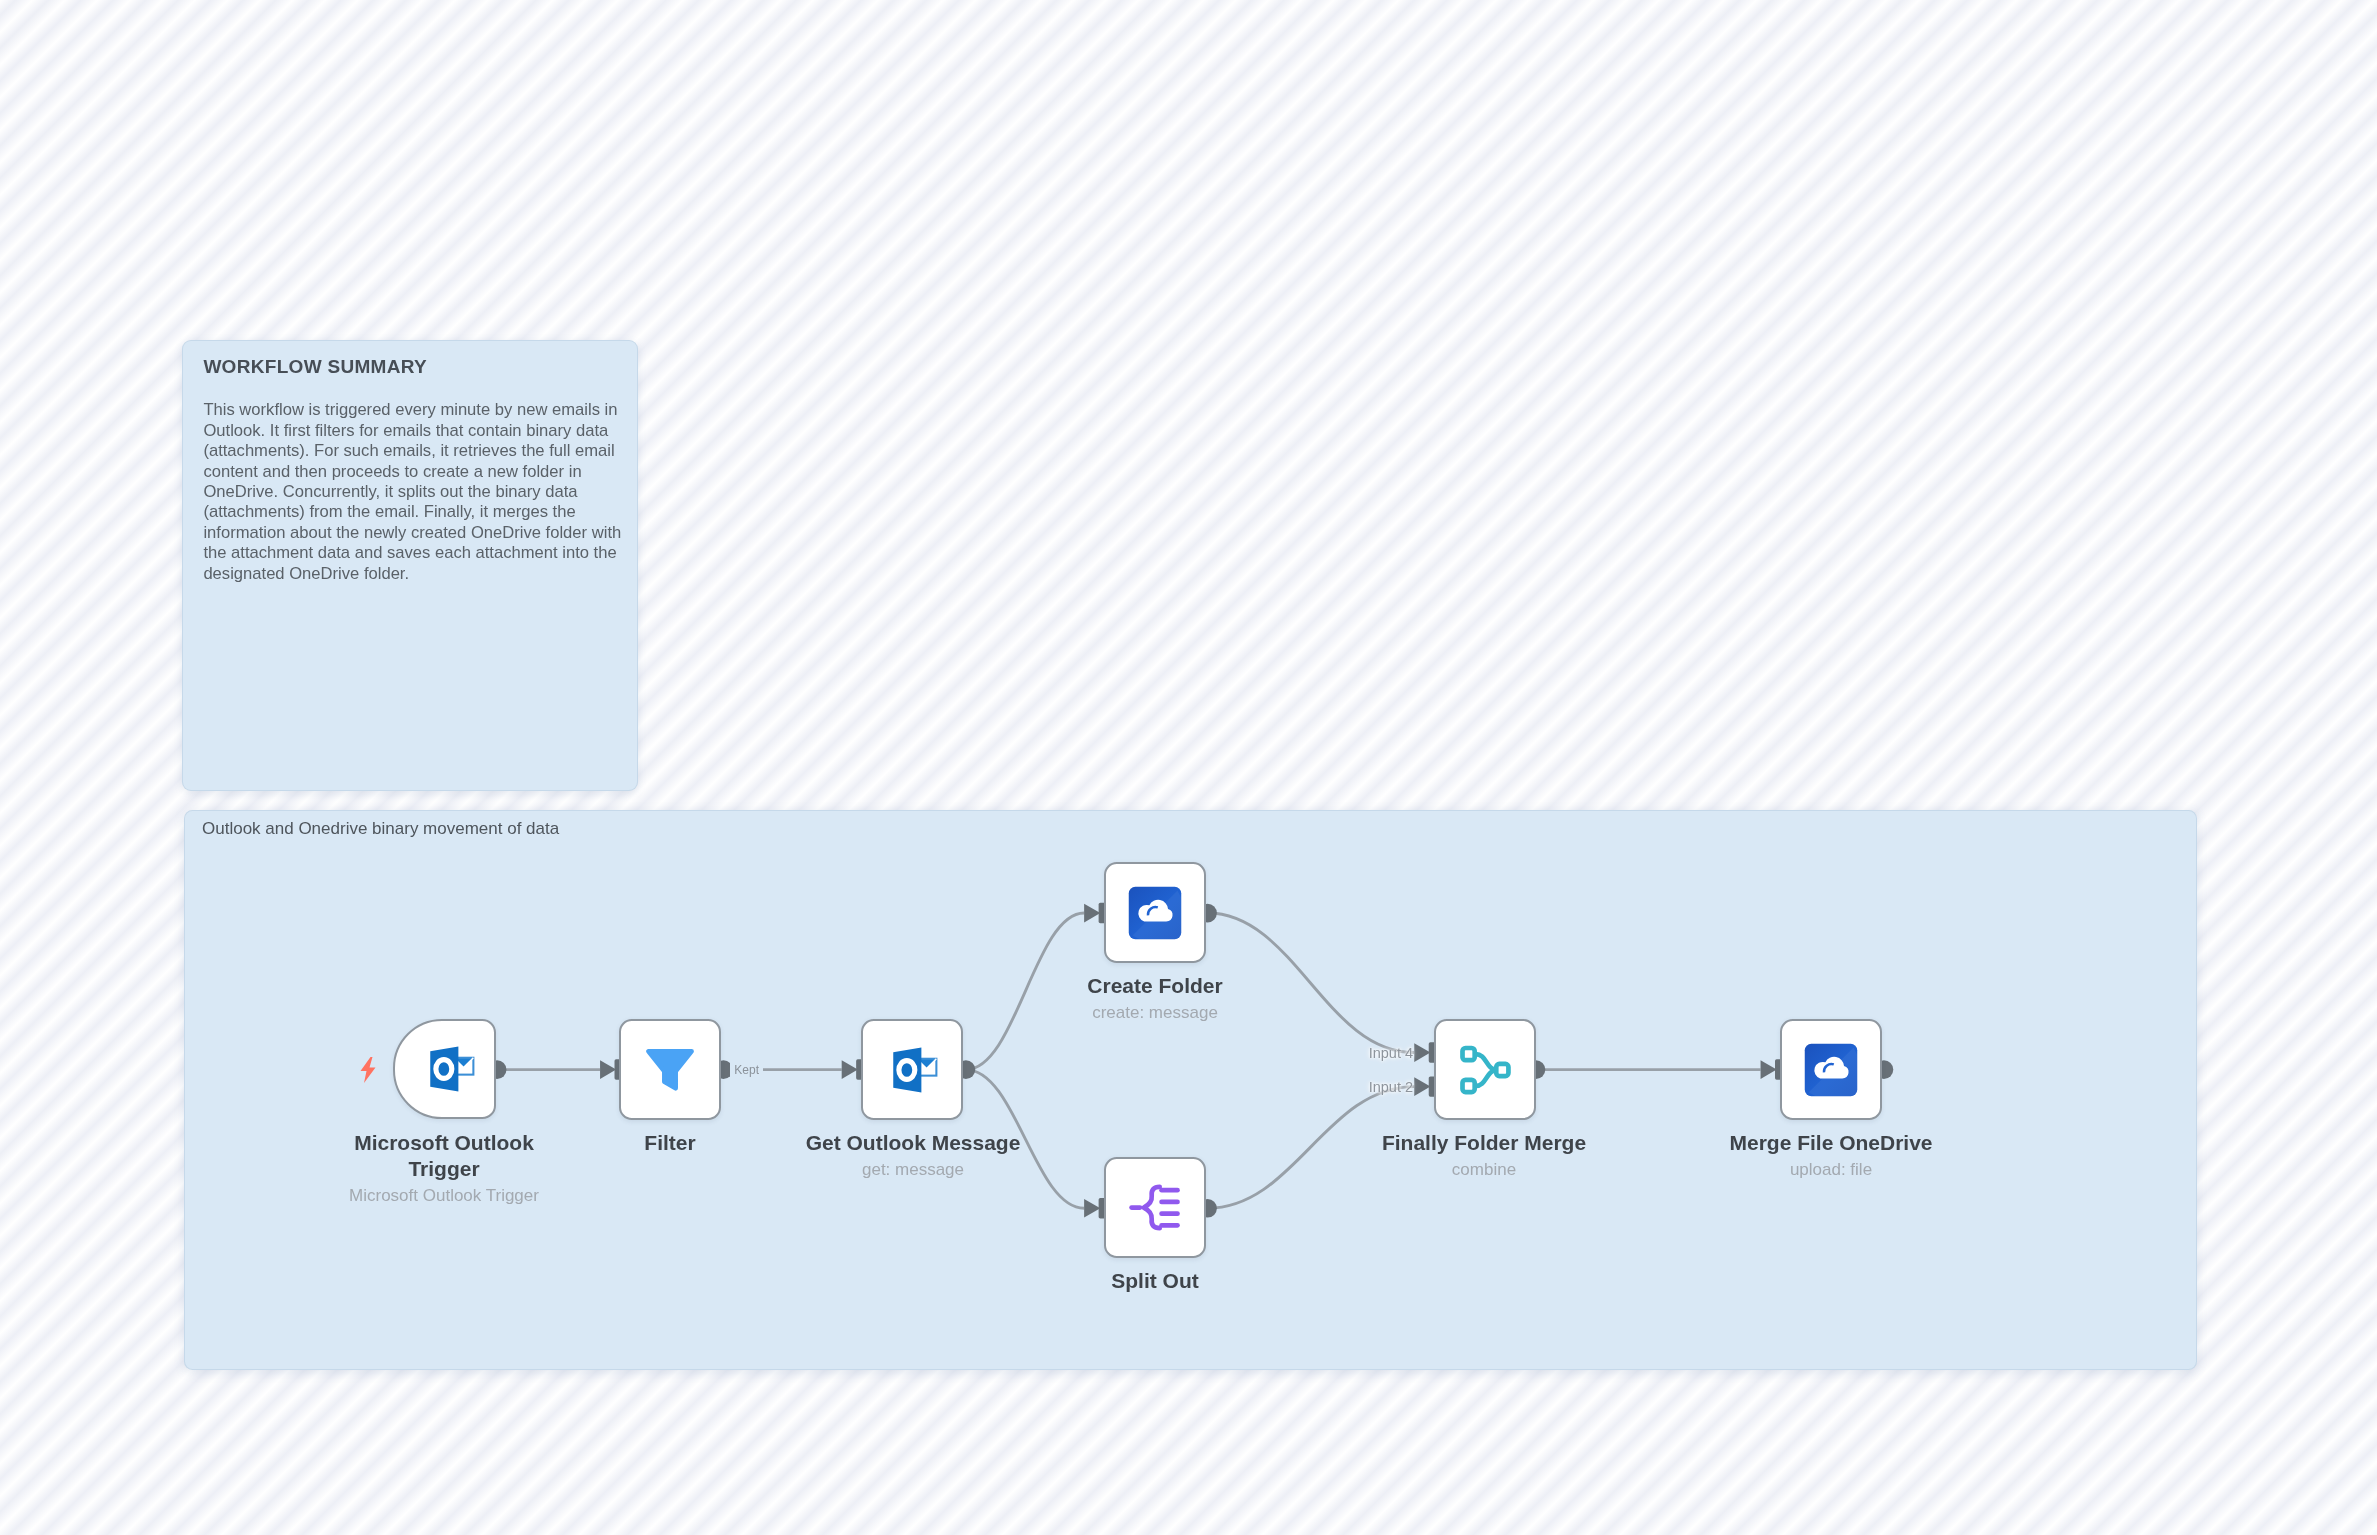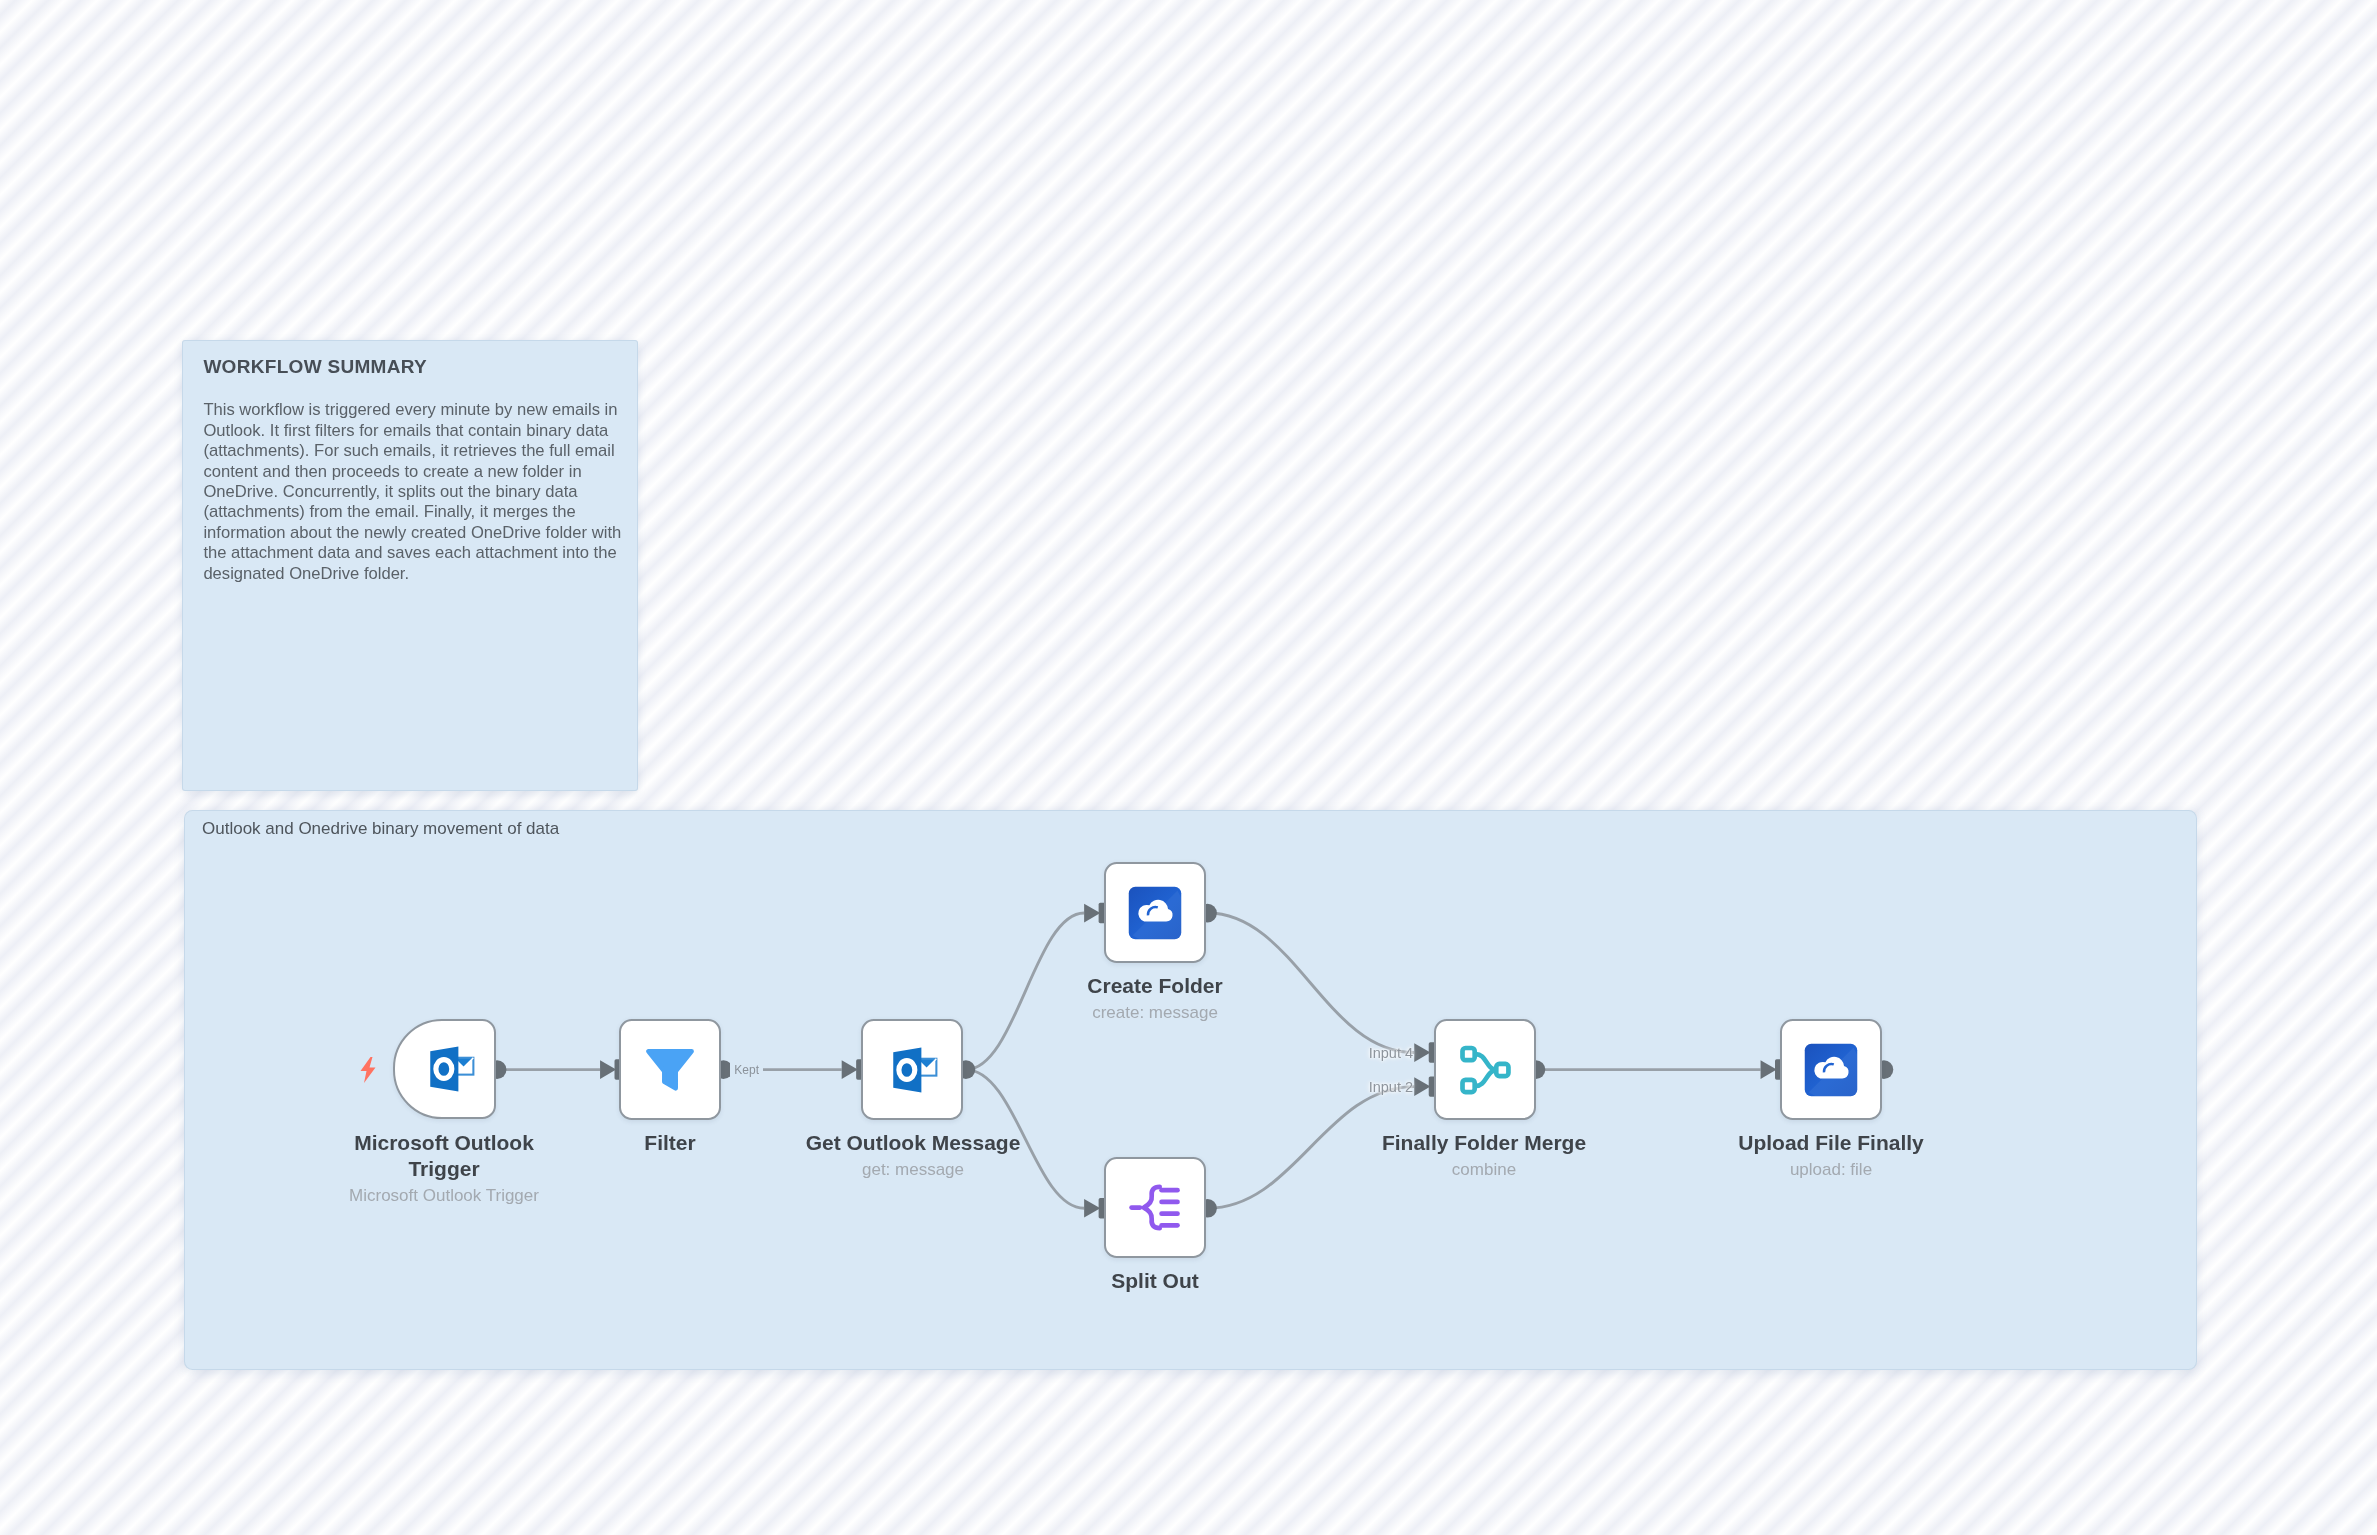--- a/index.html
+++ b/index.html
@@ -8,21 +8,21 @@
     font-family:"Liberation Sans",sans-serif;
     background:#ffffff;
   }
   .page{
     position:relative;width:2377px;height:1536px;
     background:repeating-linear-gradient(135deg,#ffffff 0px,#edeff6 11px,#ffffff 23px);
   }
   
   .summary-panel{
     position:absolute;left:182px;top:340px;width:456px;height:451px;
-    background:#d9e8f5;border:0.9px solid rgba(150,178,206,.28);border-radius:3px;
+    background:#d9e8f5;border:0.9px solid rgba(150,178,206,.28);border-radius:9px;
     box-shadow:0 2.6px 8.5px rgba(90,120,160,.14);
     box-sizing:border-box;padding:15.3px 20.4px;
   }
   .summary-title{
     margin:0;font-size:19px;font-weight:600;letter-spacing:0.3px;color:#474e56;
   }
   .summary-body{
     margin:22px 0 0 0;width:425px;font-size:16.6px;line-height:20.4px;color:#5a6168;
   }
   
@@ -211,21 +211,21 @@
     <div class="s">create: message</div>
   </div>
   <div class="node-label" style="left:1019px;top:1268px;text-align:center;">
     <div class="t">Split Out</div>
   </div>
   <div class="node-label" style="left:1348px;top:1130px;">
     <div class="t">Finally Folder Merge</div>
     <div class="s">combine</div>
   </div>
   <div class="node-label" style="left:1695px;top:1130px;">
-    <div class="t">Upload File Finally</div>
+    <div class="t">Merge File OneDrive</div>
     <div class="s">upload: file</div>
   </div>
 
   <span class="wire-label" style="left:730px;top:1070px;">Kept</span>
   <span class="input-label" style="left:1325px;top:1053px;">Input 4</span>
   <span class="input-label" style="left:1325px;top:1087px;">Input 2</span>
 
 </div>
 
 

